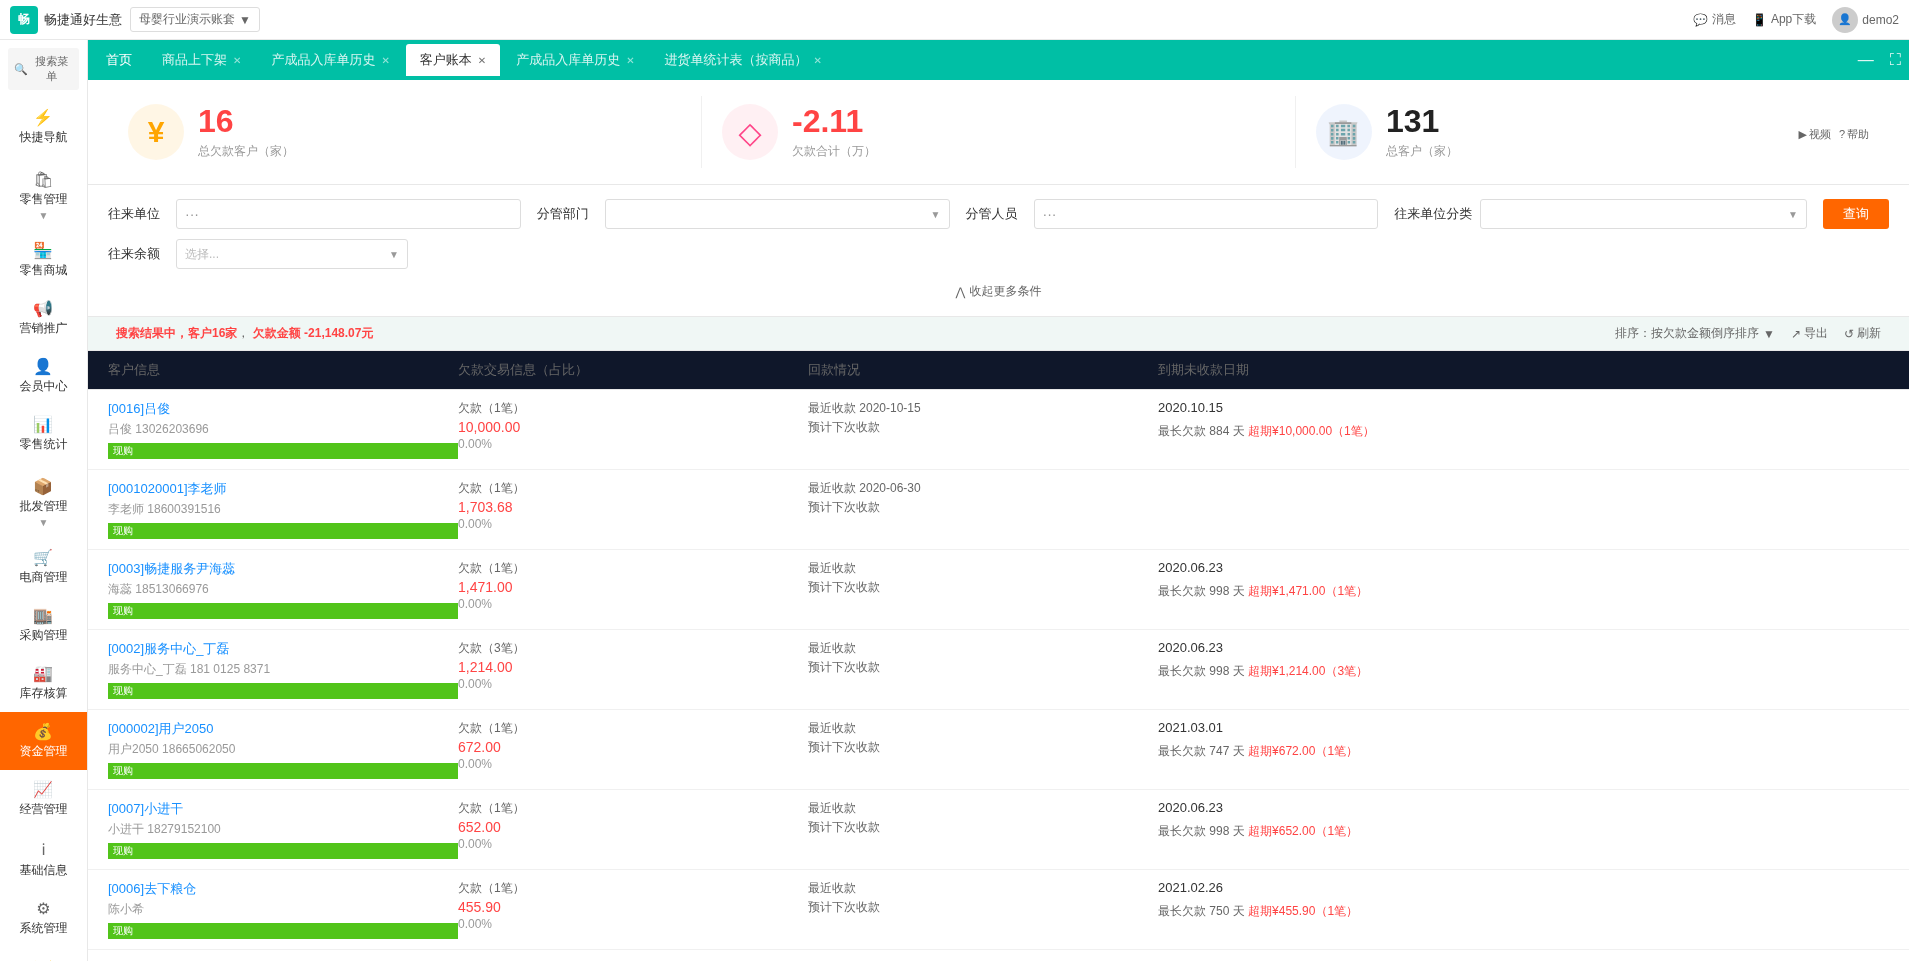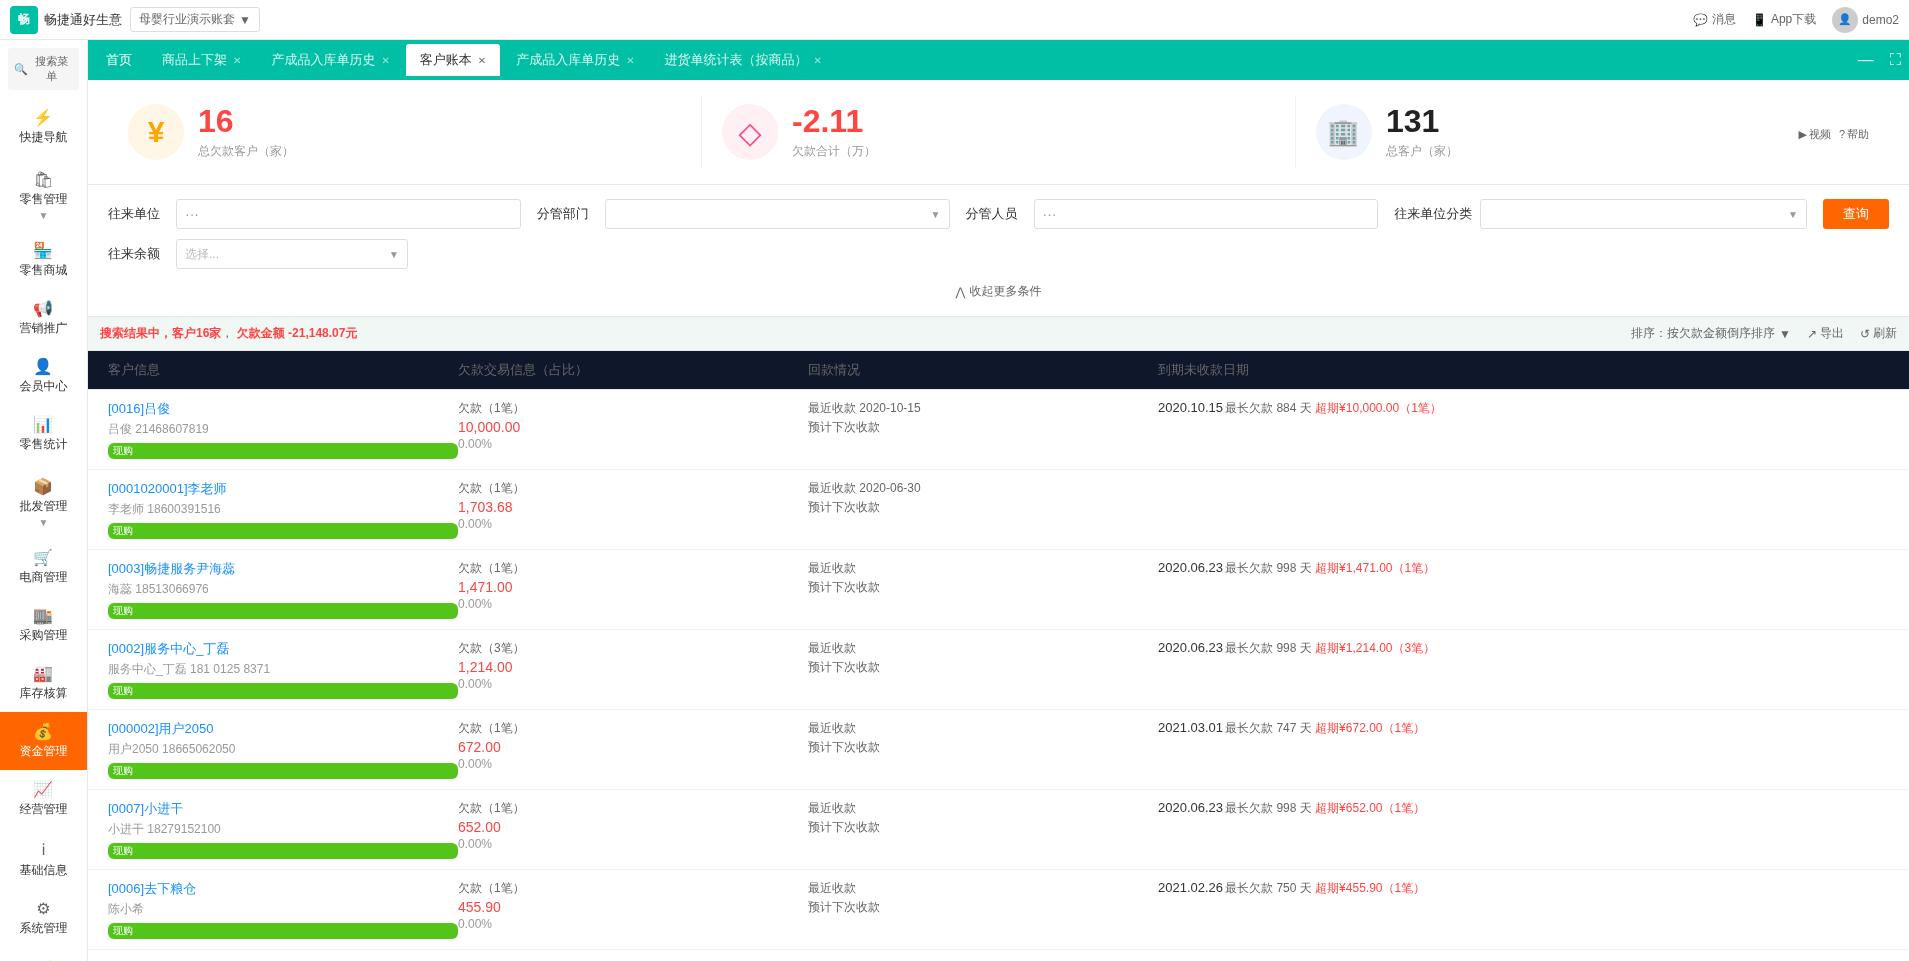--- a/index.html
+++ b/index.html
@@ -69,42 +69,42 @@
     .filter-input { flex: 1; height: 30px; border: 1px solid #ddd; border-radius: 3px; padding: 0 8px; font-size: 12px; display: flex; align-items: center; justify-content: space-between; cursor: pointer; background: #fff; position: relative; }
     .filter-input-ellipsis { color: #999; font-size: 14px; }
     .filter-select { flex: 1; height: 30px; border: 1px solid #ddd; border-radius: 3px; padding: 0 8px; font-size: 12px; display: flex; align-items: center; justify-content: space-between; cursor: pointer; background: #fff; }
     .filter-select-placeholder { color: #bbb; font-size: 12px; }
     .filter-arrow { color: #999; font-size: 10px; }
     .filter-btn { height: 30px; padding: 0 20px; background: #ff6600; color: #fff; border: none; border-radius: 3px; font-size: 13px; cursor: pointer; white-space: nowrap; }
     .collapse-row { display: flex; justify-content: center; padding: 4px 0 8px; }
     .collapse-btn { display: flex; align-items: center; gap: 4px; color: #666; font-size: 12px; cursor: pointer; }
 
     
-    .results-bar { background: #f0f7f5; padding: 8px 12px; display: flex; align-items: center; justify-content: space-between; border-bottom: 1px solid #e8e8e8; }
+    .results-bar { background: #f0f7f5; padding: 8px 28px; display: flex; align-items: center; justify-content: space-between; border-bottom: 1px solid #e8e8e8; }
     .results-info { font-size: 12px; color: #666; }
     .results-info span { color: #f44; font-weight: bold; }
     .results-actions { display: flex; align-items: center; gap: 16px; }
     .results-sort { font-size: 12px; color: #666; display: flex; align-items: center; gap: 4px; }
     .results-action-btn { font-size: 12px; color: #666; cursor: pointer; display: flex; align-items: center; gap: 3px; }
 
     
     .data-table { width: 100%; background: #fff; }
     .table-header { display: grid; grid-template-columns: 350px 350px 350px 1fr; padding: 10px 20px; background: #0f172a; border-bottom: 1px solid #e8e8e8; font-size: 13px; color: #666; font-weight: normal; }
     .table-row { display: grid; grid-template-columns: 350px 350px 350px 1fr; padding: 10px 20px; border-bottom: 1px solid #f0f0f0; background: #fff; }
     .customer-info { display: flex; flex-direction: column; gap: 3px; }
     .customer-name { color: #1890ff; font-size: 13px; cursor: pointer; }
     .customer-detail { font-size: 12px; color: #999; }
-    .customer-tag { display: inline-block; background: #52c41a; color: #fff; font-size: 10px; padding: 1px 5px; border-radius: 6px; margin-top: 2px; }
+    .customer-tag { display: inline-block; background: #52c41a; color: #fff; font-size: 10px; padding: 1px 5px; border-radius: 0; margin-top: 2px; }
     .debt-info { display: flex; flex-direction: column; gap: 2px; }
     .debt-label { font-size: 12px; color: #666; }
     .debt-amount { font-size: 14px; color: #f44; }
     .debt-pct { font-size: 12px; color: #999; }
     .recovery-info { display: flex; flex-direction: column; gap: 2px; }
     .recovery-row { font-size: 12px; color: #666; display: flex; gap: 10px; }
-    .due-info { display: flex; flex-direction: row; gap: 2px; }
+    .due-info { display: flex; flex-direction: column; gap: 8px; }
     .due-date { font-size: 13px; color: #333; }
     .due-detail { font-size: 12px; color: #666; }
     .due-overdue { color: #f44; cursor: pointer; }
 
     
     ::-webkit-scrollbar { width: 6px; height: 6px; }
     ::-webkit-scrollbar-track { background: #f1f1f1; }
     ::-webkit-scrollbar-thumb { background: #ccc; border-radius: 3px; }
     .sidebar-expand-icon { font-size: 10px; color: #999; }
   </style>
@@ -361,21 +361,21 @@
             <div>客户信息</div>
             <div>欠款交易信息（占比）</div>
             <div>回款情况</div>
             <div>到期未收款日期</div>
           </div>
 
           <div id="table-body">
               <div class="table-row">
       <div class="customer-info">
         <span class="customer-name">[0016]吕俊</span>
-        <span class="customer-detail">吕俊  21468607819</span>
+        <span class="customer-detail">吕俊  13026203696</span>
         <span class="customer-tag">现购</span>
       </div>
       <div class="debt-info">
         <span class="debt-label">欠款（1笔）</span>
         <span class="debt-amount">10,000.00</span>
         <span class="debt-pct">0.00%</span>
       </div>
       <div class="recovery-info">
         <span class="recovery-row">最近收款    2020-10-15</span>
         <span class="recovery-row">预计下次收款</span>

